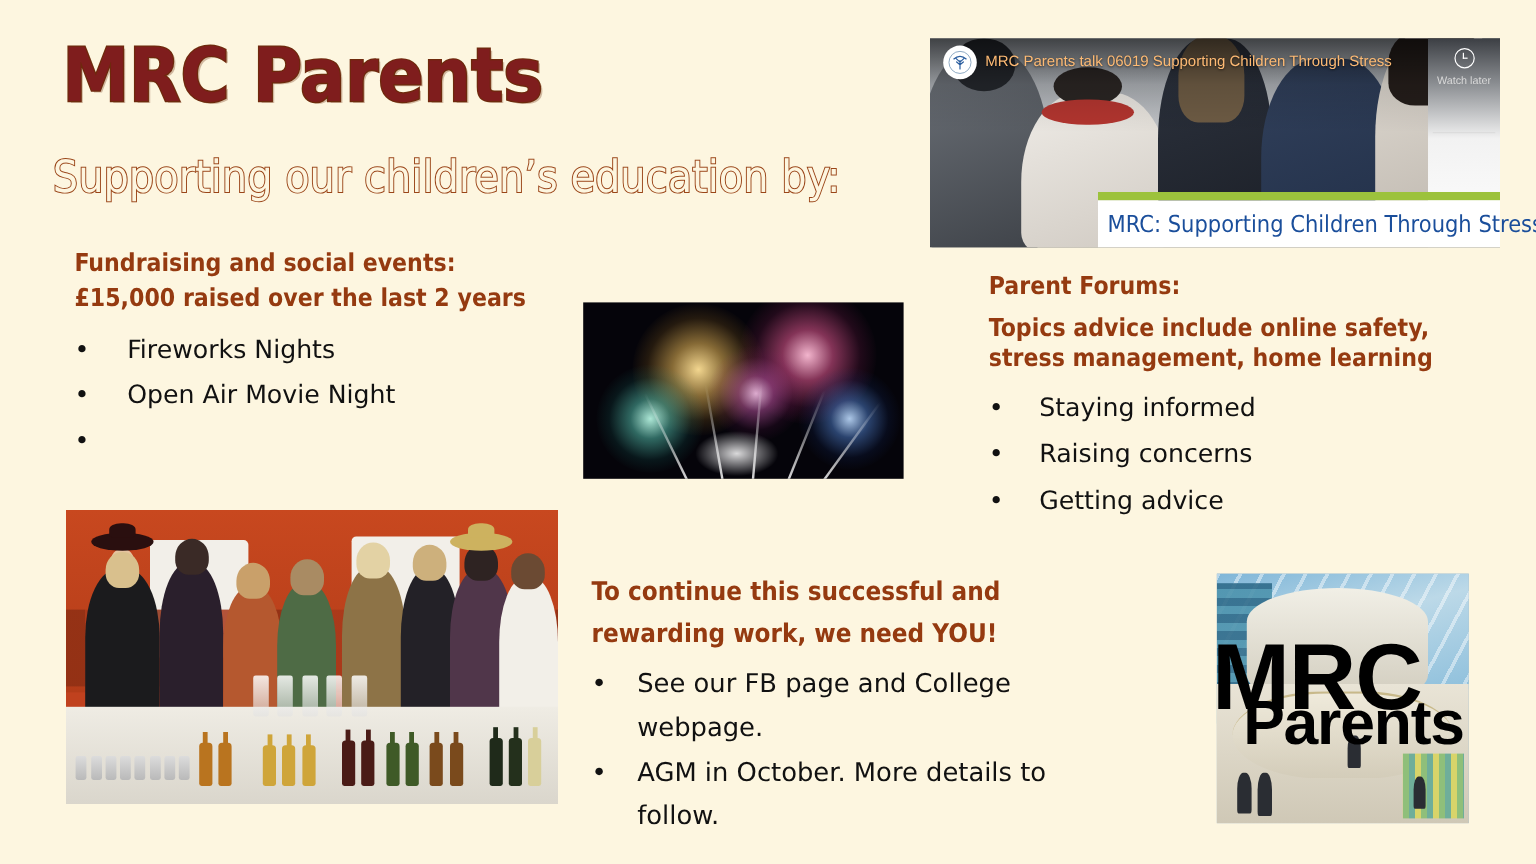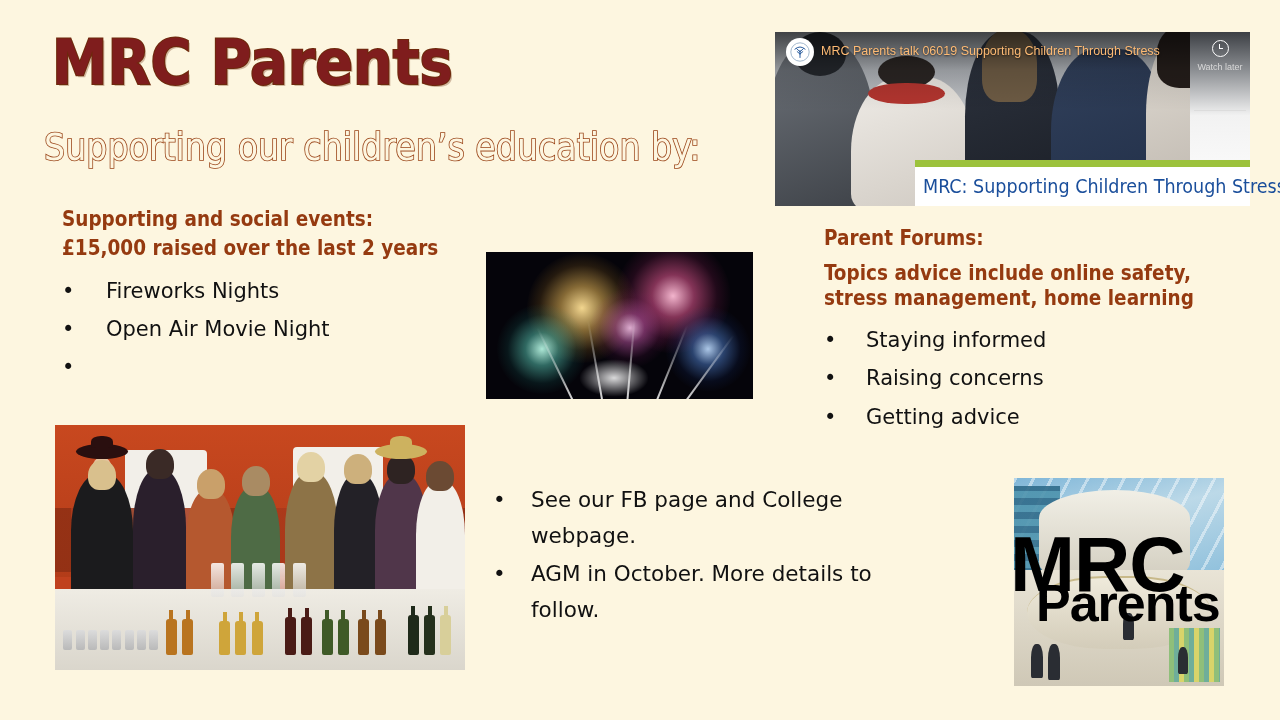--- a/index.html
+++ b/index.html
@@ -178,21 +178,21 @@
 </head>
 <body>
 
 <div class="slide">
 
   <div id="title">MRC Parents</div>
   <div id="subtitle">Supporting our children’s education by:</div>
 
   <div id="left-block">
     <div class="hd">
-      <span>Supporting and social events:</span>
+      <span>Fundraising and social events:</span>
       <span class="l2">£15,000 raised over the last 2 years</span>
     </div>
     <ul class="bullets">
       <li>
         <span class="bul">•</span>
         <span class="txt">Fireworks Nights</span>
       </li>
       <li>
         <span class="bul">•</span>
         <span class="txt">Open Air Movie Night</span>
@@ -216,20 +216,21 @@
         <span class="txt">Raising concerns</span>
       </li>
       <li>
         <span class="bul">•</span>
         <span class="txt">Getting advice</span>
       </li>
     </ul>
   </div>
 
   <div id="bottom-block">
+    <div class="hd">To continue this successful and rewarding work, we need YOU!</div>
     <ul class="bullets">
       <li>
         <span class="bul">•</span>
         <span class="txt">See our FB page and College webpage.</span>
       </li>
       <li>
         <span class="bul">•</span>
         <span class="txt">AGM in October. More details to follow.</span>
       </li>
     </ul>

